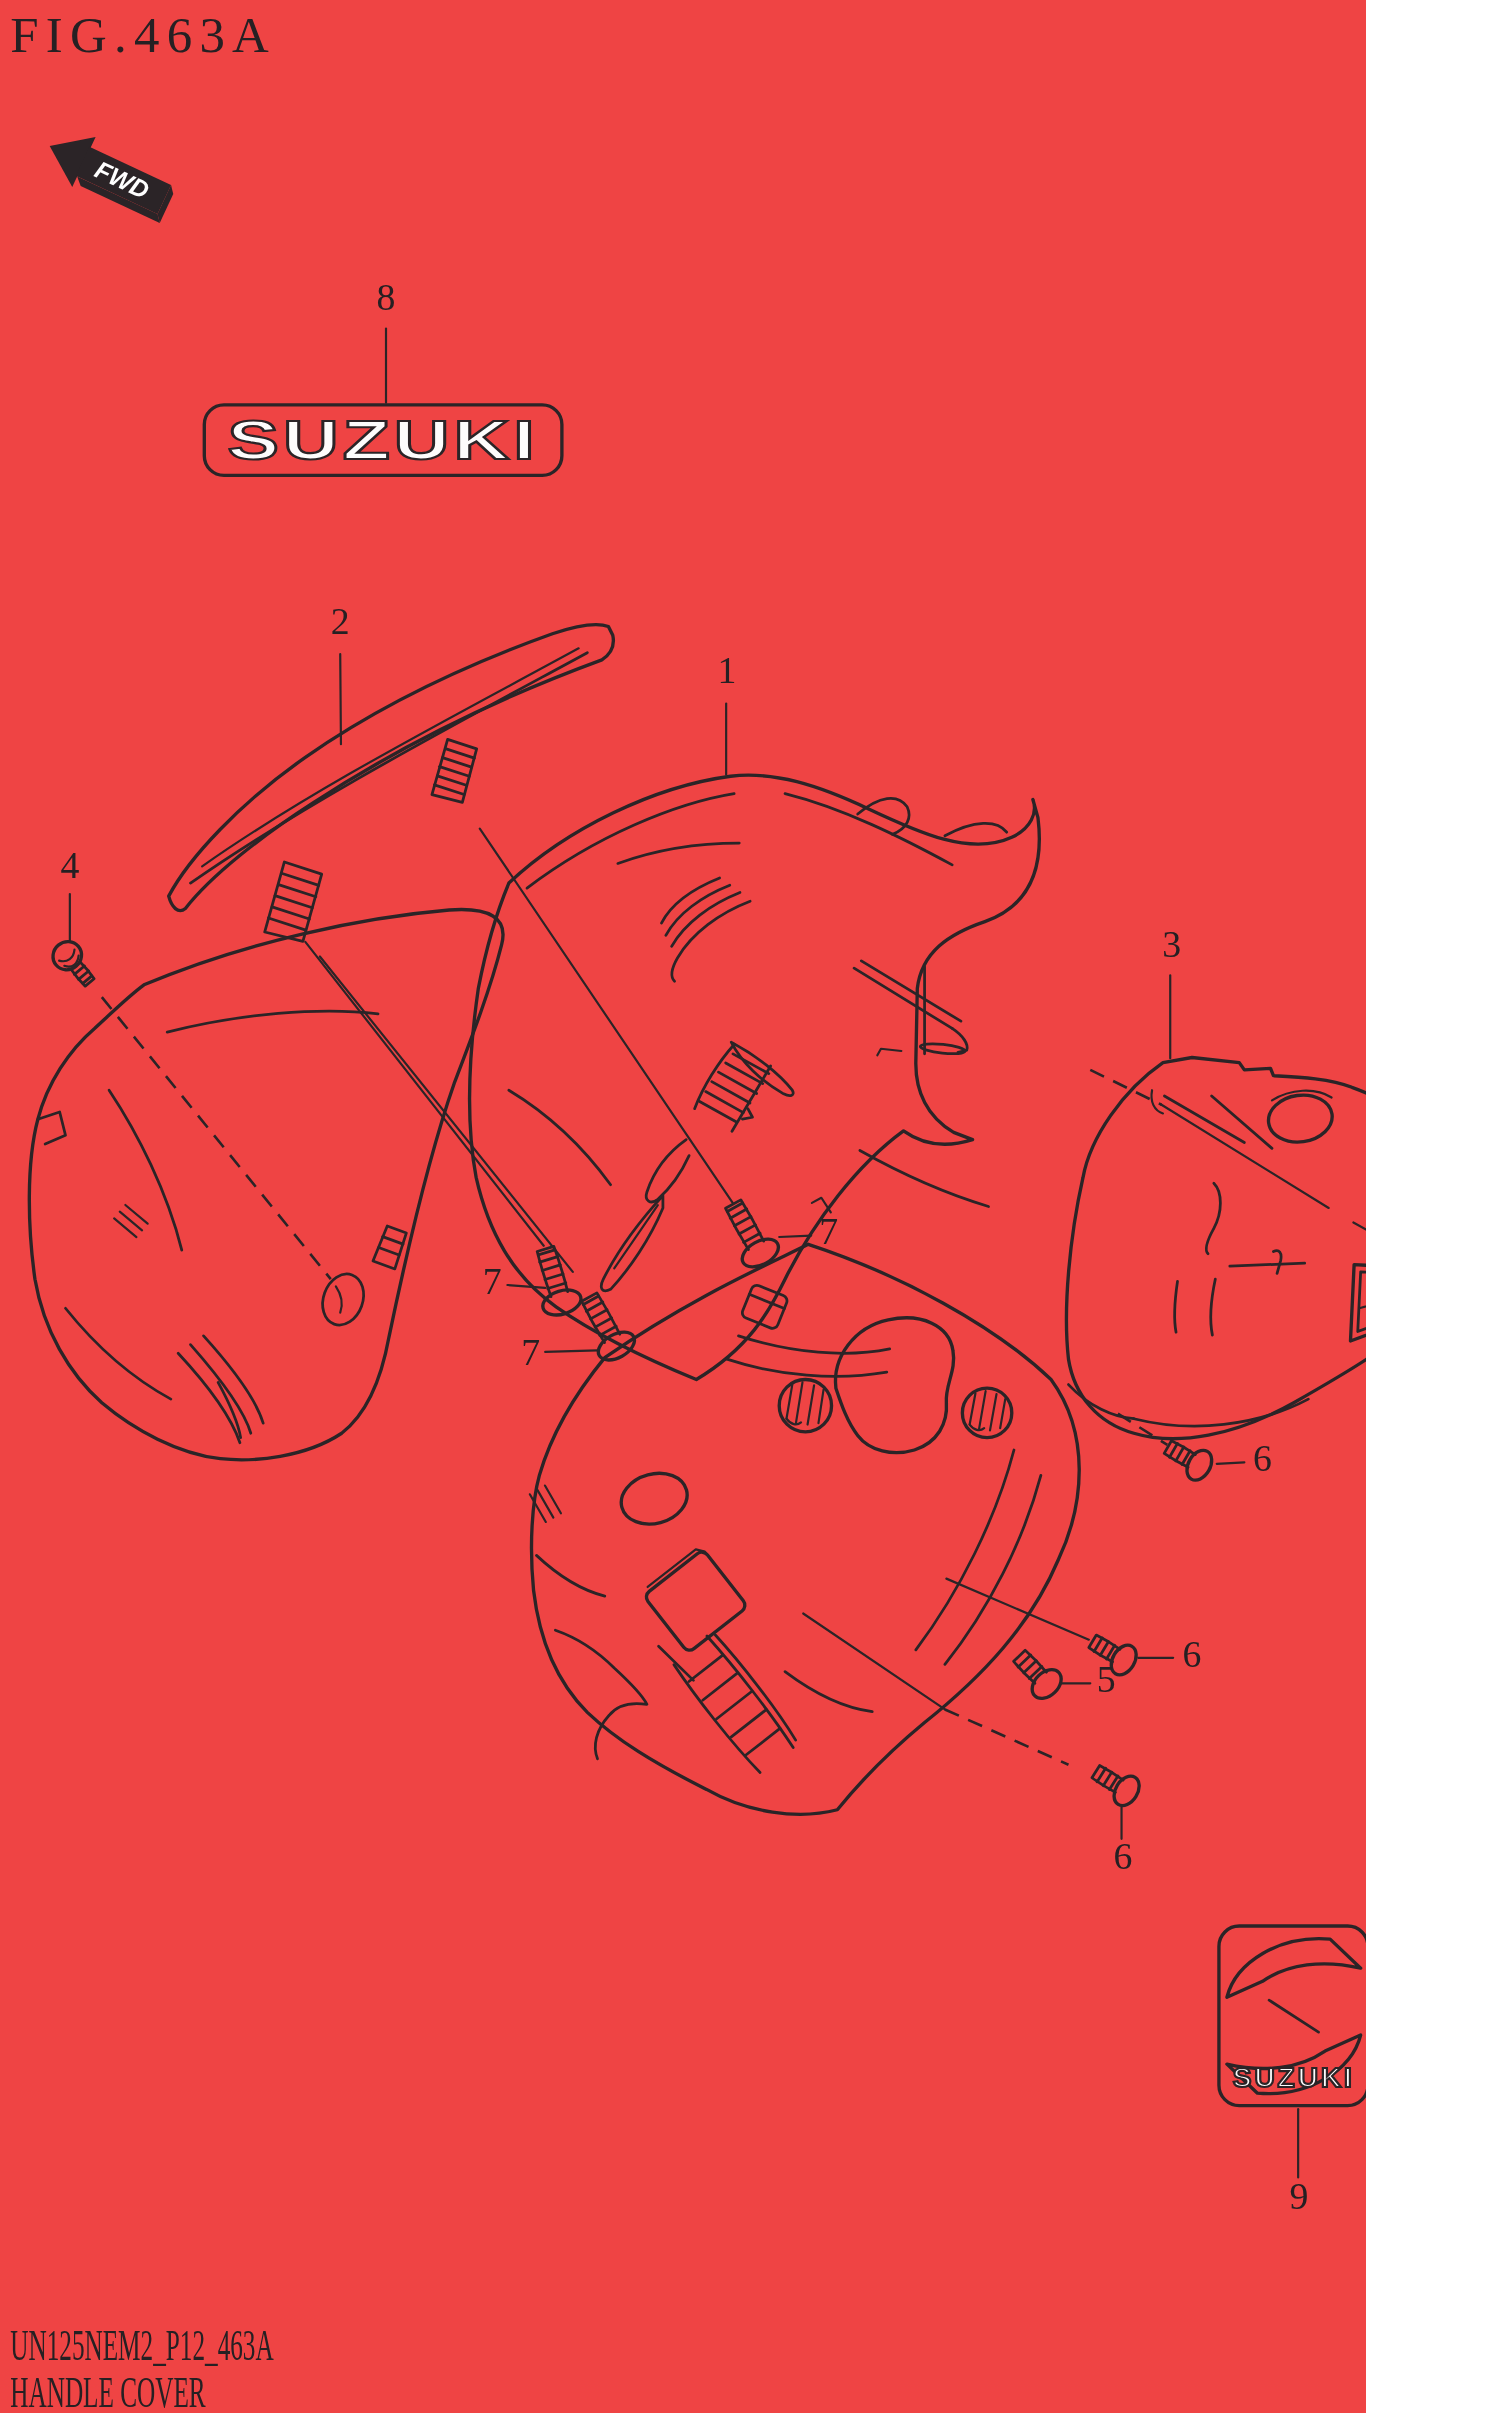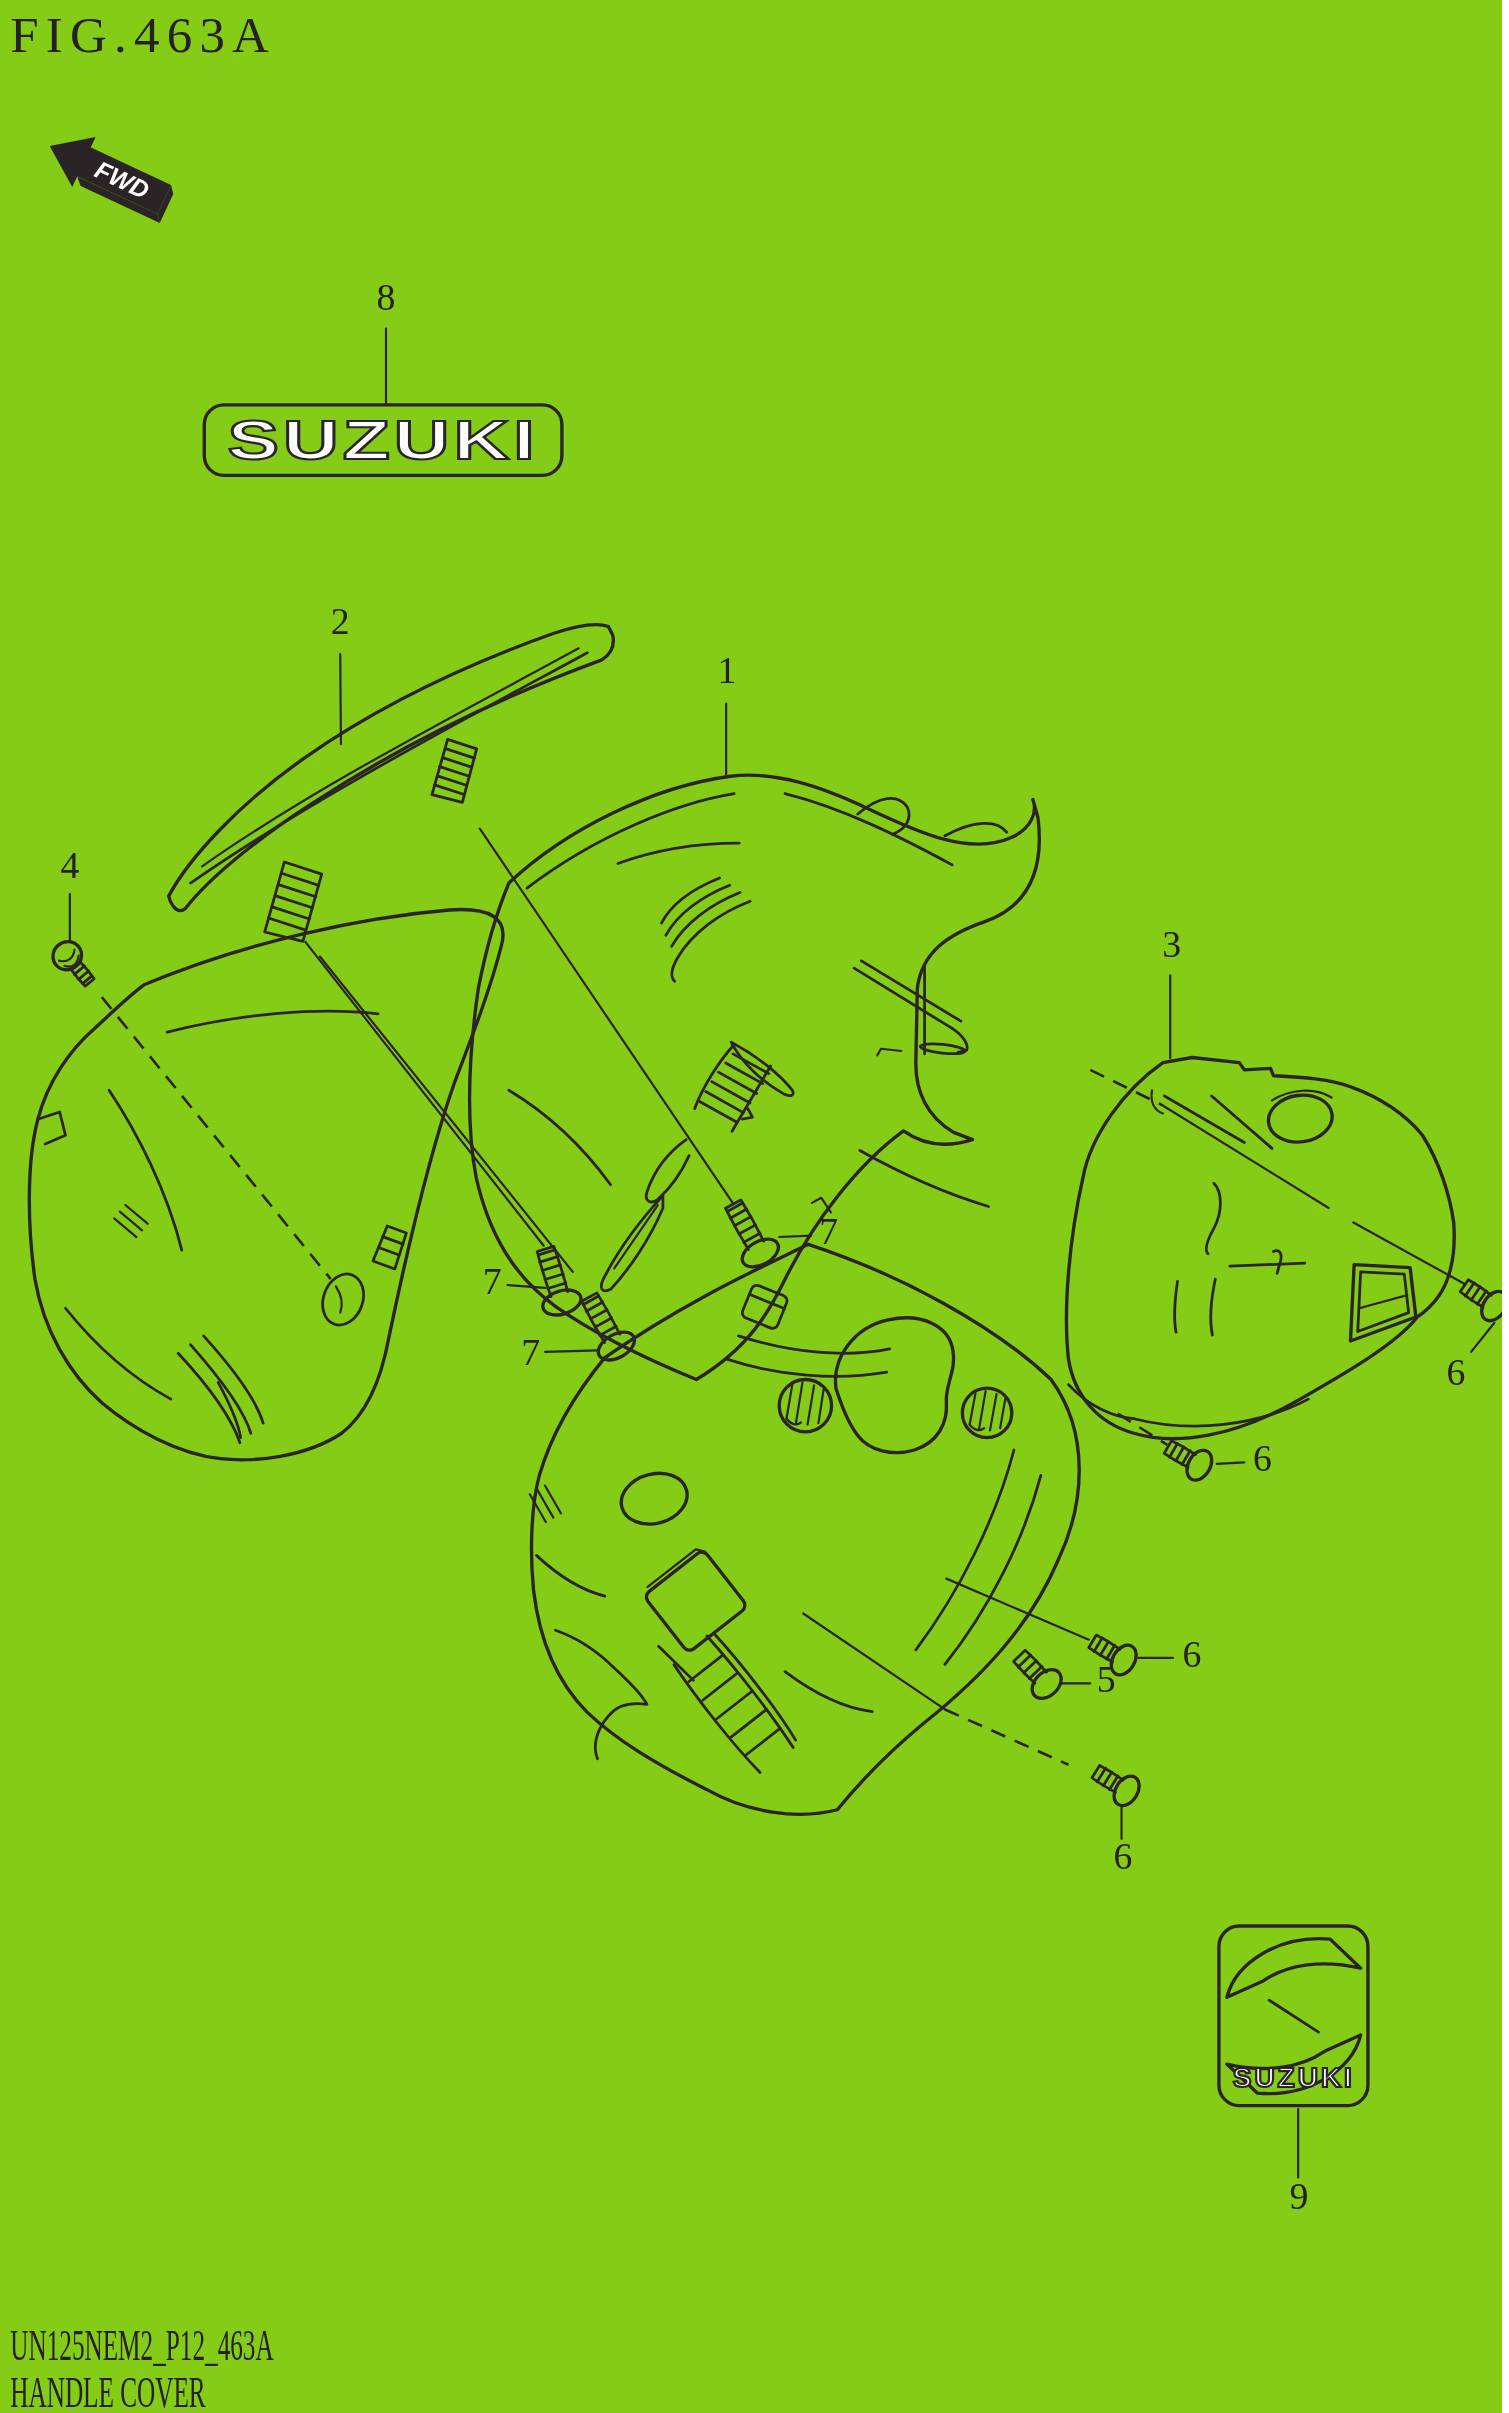--- a/index.html
+++ b/index.html
@@ -1,16 +1,16 @@
 <!DOCTYPE html>
 <html style="font-size:11.6px"><head>
 <meta charset="utf-8">
 <style>
   html,body{margin:0;padding:0;background:#ffffff;}
-  #page{position:relative;width:1502px;height:2413px;background:#84cc16;overflow:hidden;
+  #page{position:relative;width:1366px;height:2413px;background:#ef4444;overflow:hidden;
         font-family:"Liberation Serif", serif;}
   svg{position:absolute;left:0;top:0;}
   .ln{fill:none;stroke:#2b2427;stroke-width:4.6;stroke-linecap:round;stroke-linejoin:round;}
   .med{fill:none;stroke:#2b2427;stroke-width:3.8;stroke-linecap:round;stroke-linejoin:round;}
   .thin{fill:none;stroke:#2b2427;stroke-width:3;stroke-linecap:round;stroke-linejoin:round;}
   .dash{fill:none;stroke:#2b2427;stroke-width:3.6;stroke-dasharray:21 14;stroke-linecap:butt;}
   .leader{fill:none;stroke:#2b2427;stroke-width:3;stroke-linecap:round;}
   .callout{font-family:"Liberation Serif",serif;font-size:52px;fill:#262023;
            text-anchor:middle;dominant-baseline:middle;}
   .title-text{font-family:"Liberation Serif",serif;font-size:70px;letter-spacing:10px;fill:#262023;}

